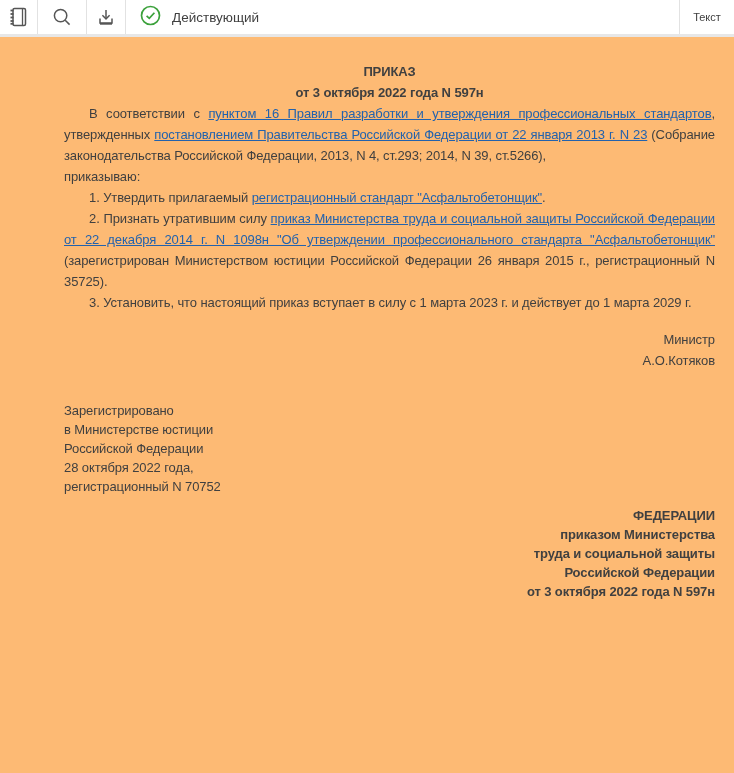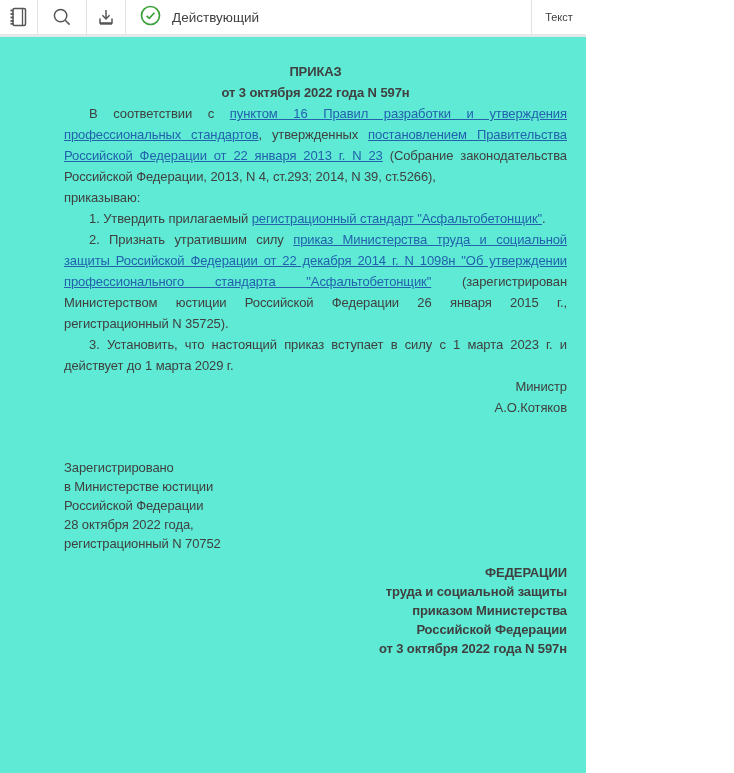--- a/index.html
+++ b/index.html
@@ -1,21 +1,21 @@
 <!DOCTYPE html>
 <html lang="ru"><head>
 <meta charset="utf-8">
 <style>
   html,body{margin:0;padding:0;background:#ffffff;}
   body{
     width:734px;height:773px;overflow:hidden;
     font-family:"Liberation Sans","DejaVu Sans",sans-serif;
     color:#404040;
   }
-  .page{width:586px;height:773px;background:#5eead4;}
+  .page{width:734px;height:773px;background:#fdba74;}
 
   
   .toolbar{
     height:34px;display:flex;align-items:stretch;background:#fff;
     border-bottom:3px solid #e7e7e7;
   }
   .tb-sep{width:1px;background:#e2e2e2;}
   .tb-btn{
     background:none;border:none;padding:0;margin:0;cursor:pointer;
     display:flex;align-items:center;justify-content:center;
@@ -48,22 +48,22 @@
   .para{text-align:justify;}
   .indent{text-indent:25px;}
   .p-preamble{margin:0 0 9px 0;}
   .p-decree{margin:0 0 15px 0;text-align:left;}
   .p-item1{margin:0 0 12px 0;}
   .p-item2{margin:0 0 6px 0;}
   .p-item3{margin:0;}
   a.doc-link{color:#2262ad;text-decoration:underline;cursor:pointer;}
   .h-title a.doc-link{font-weight:bold;}
 
-  .signature{text-align:right;line-height:21px;}
-  .registration{margin-top:40px;line-height:19px;}
+  .signature{margin-top:16px;text-align:right;line-height:21px;}
+  .registration{margin-top:30px;line-height:19px;}
   .approved{margin-top:10px;text-align:right;font-weight:bold;line-height:19px;}
 </style>
 </head>
 <body>
 
 <div class="page">
 
   <header class="toolbar">
     <button class="tb-btn w37" title="">
       <span>
@@ -139,20 +139,20 @@
     <div class="registration">
       <p>Зарегистрировано</p>
       <p>в Министерстве юстиции</p>
       <p>Российской Федерации</p>
       <p>28 октября 2022 года,</p>
       <p>регистрационный N 70752</p>
     </div>
 
     <div class="approved">
       <p>ФЕДЕРАЦИИ</p>
+      <p>приказом Министерства</p>
       <p>труда и социальной защиты</p>
-      <p>приказом Министерства</p>
       <p>Российской Федерации</p>
       <p>от 3 октября 2022 года N 597н</p>
     </div>
 
   </main>
 </div>
 
 </body></html>

